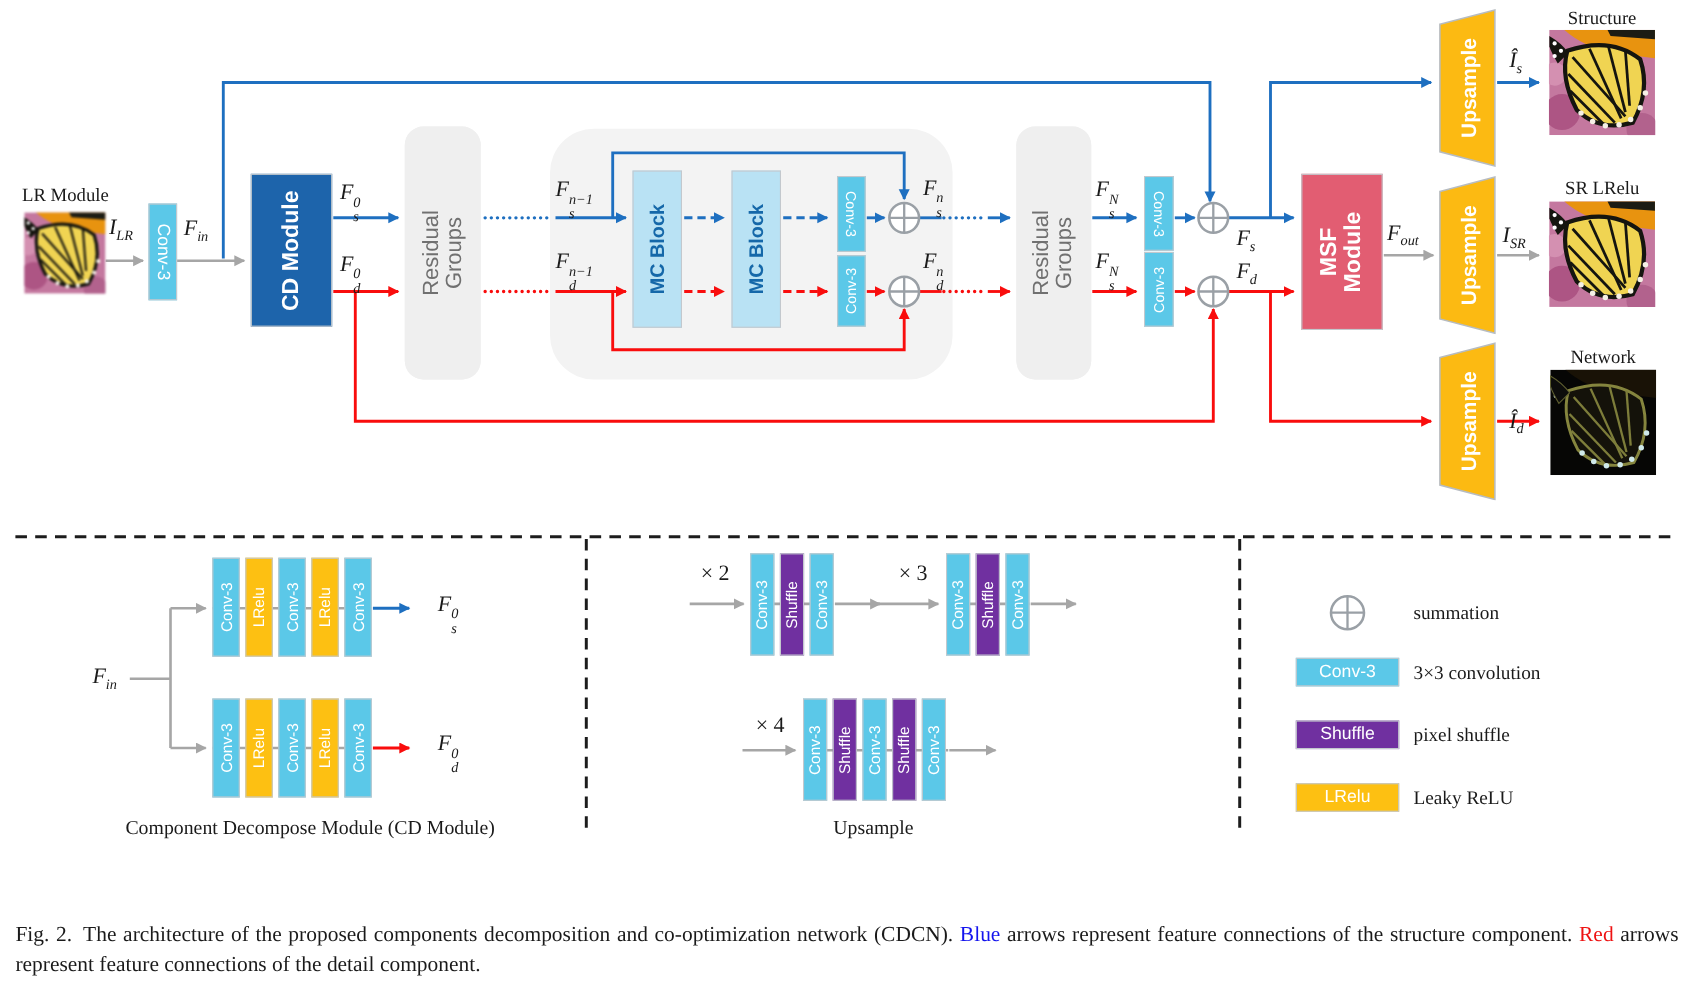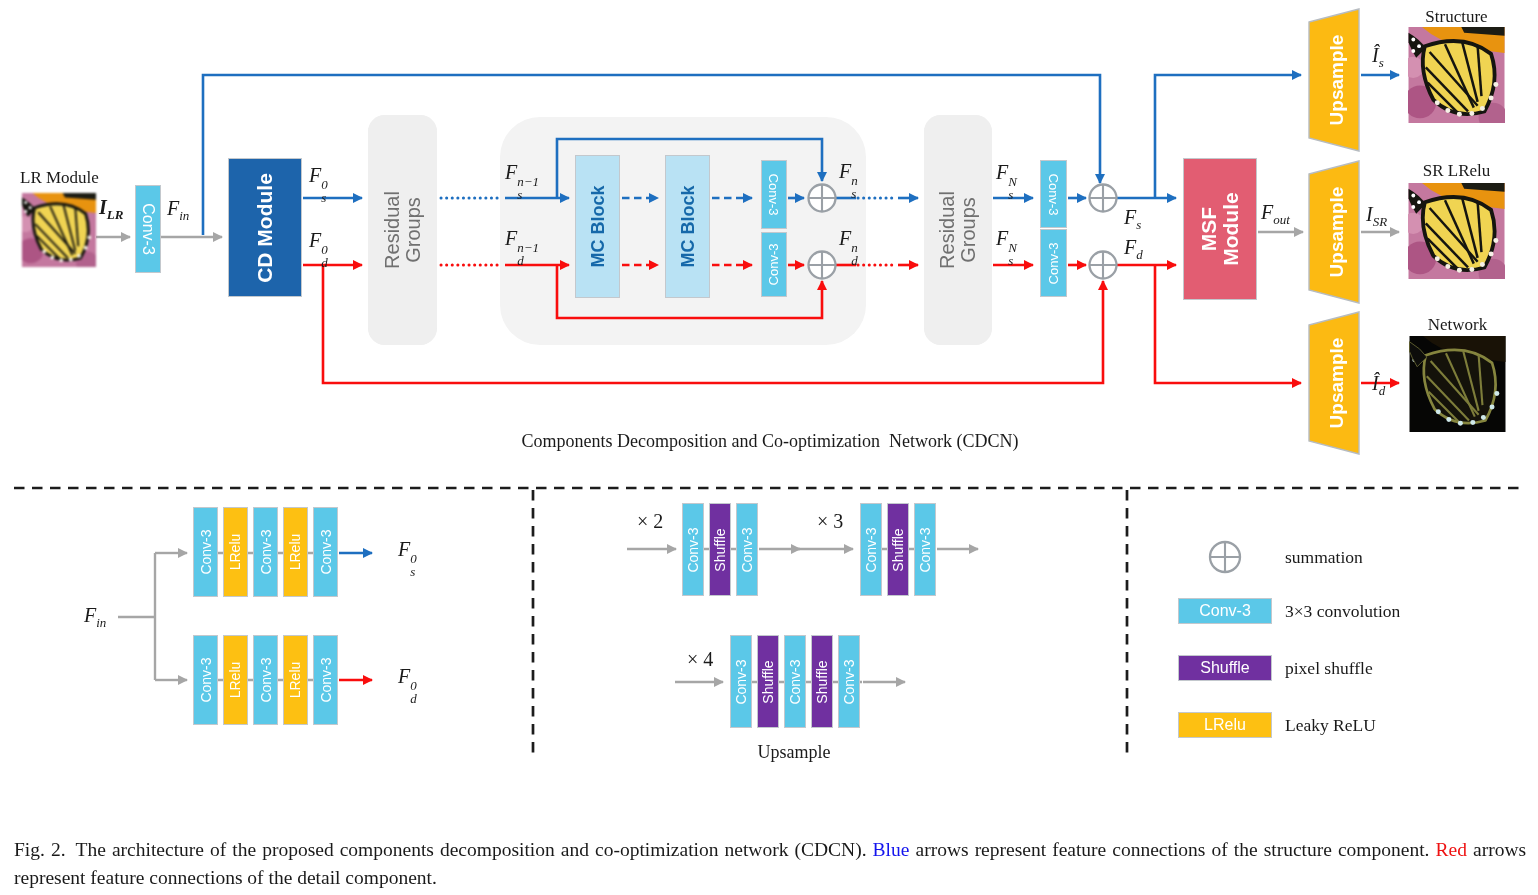--- a/index.html
+++ b/index.html
@@ -307,23 +307,22 @@
   </svg>
   <svg class="ups" style="left:1308px;top:311px;" width="52" height="144" viewBox="0 0 52 144">
     <polygon points="1,14 51,1 51,143 1,130" fill="var(--upsample-fill)" stroke="#b7bcc1" stroke-width="1.4"></polygon>
     <text transform="translate(28,72) rotate(-90)" text-anchor="middle" dominant-baseline="central" class="ups-label">Upsample</text>
   </svg>
 
   <div class="slabel" style="left:20px;top:168px;">LR Module</div>
   <div class="slabel" style="left:1408px;top:7px;width:97px;text-align:center;">Structure</div>
   <div class="slabel" style="left:1408px;top:161px;width:97px;text-align:center;">SR LRelu</div>
   <div class="slabel" style="left:1409px;top:315px;width:97px;text-align:center;">Network</div>
-  <div class="slabel" id="cdcn-title" style="left:420px;top:431px;width:700px;text-align:center;font-size:18px;">Components Decomposition and Co-optimization  Network (CDCN)</div>
-
-  <span class="math" style="left:99px;top:196px;font-weight:bold;"><i>I</i><sub>LR</sub></span>
+
+  <span class="math" style="left:99px;top:196px;"><i>I</i><sub>LR</sub></span>
   <span class="math" style="left:167px;top:197px;"><i>F</i><sub>in</sub></span>
   <span class="math" style="left:309px;top:164px;"><i>F</i><span class="ss">
         <sup>0</sup>
         <sub>s</sub>
       </span></span>
   <span class="math" style="left:309px;top:229px;"><i>F</i><span class="ss">
         <sup>0</sup>
         <sub>d</sub>
       </span></span>
   <span class="math" style="left:505px;top:161px;"><i>F</i><span class="ss">
@@ -389,20 +388,21 @@
       <span class="vt up">Conv-3</span>
     </div>
   <span class="math" style="left:398px;top:538px;"><i>F</i><span class="ss">
         <sup>0</sup>
         <sub>s</sub>
       </span></span>
   <span class="math" style="left:398px;top:665px;"><i>F</i><span class="ss">
         <sup>0</sup>
         <sub>d</sub>
       </span></span>
+  <div class="slabel" style="left:60px;top:742px;width:444px;text-align:center;font-size:18px;">Component Decompose Module (CD Module)</div>
 
   <div class="slabel" style="left:637px;top:510px;font-size:20px;">× 2</div>
   <div class="slabel" style="left:817px;top:510px;font-size:20px;">× 3</div>
   <div class="slabel" style="left:687px;top:648px;font-size:20px;">× 4</div>
 
   <div class="blk c-conv f14" style="left:682px;top:503px;width:22px;height:93px;">
       <span class="vt up">Conv-3</span>
     </div>
   <div class="blk c-sh f14" style="left:709px;top:503px;width:22px;height:93px;">
       <span class="vt up">Shuffle</span>

